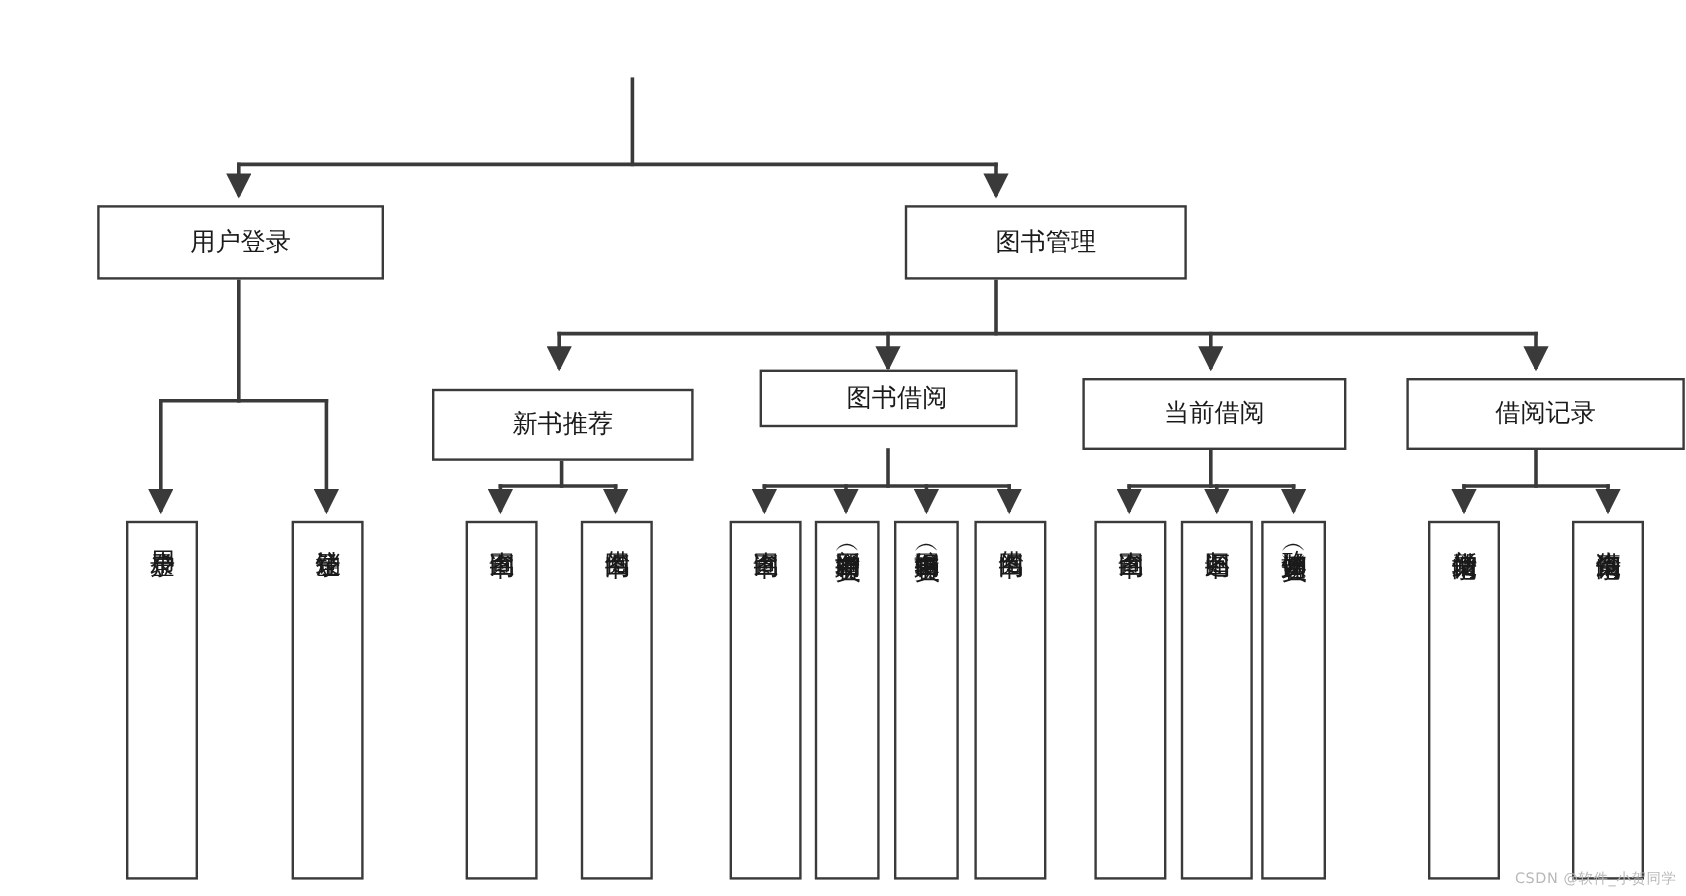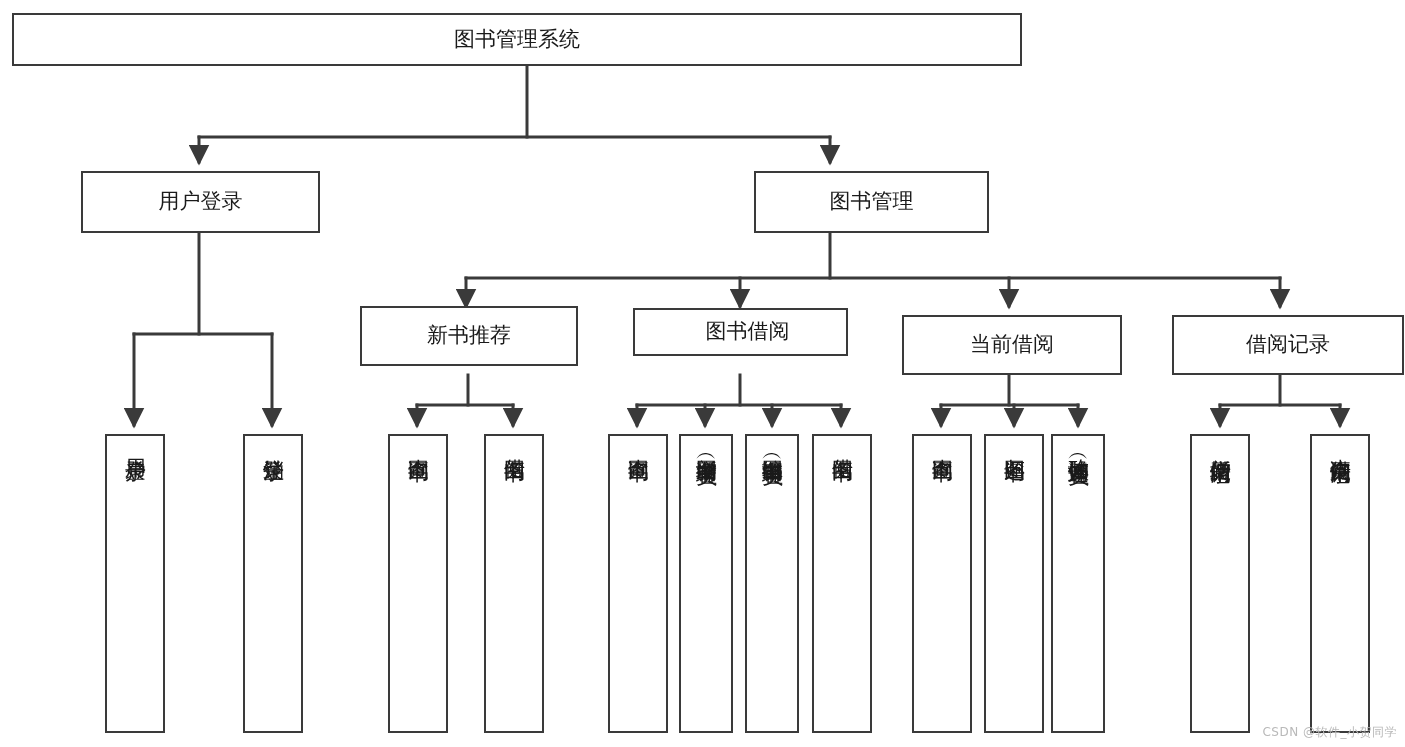--- a/index.html
+++ b/index.html
@@ -123,32 +123,29 @@
       <path d="M 1014 405 L 1014 425" marker-end="url(#arrow)"></path>
       <path d="M 1078 405 L 1078 425" marker-end="url(#arrow)"></path>
 
       <path d="M 1280 375 L 1280 405"></path>
       <path d="M 1220 405 L 1340 405"></path>
       <path d="M 1220 405 L 1220 425" marker-end="url(#arrow)"></path>
       <path d="M 1340 405 L 1340 425" marker-end="url(#arrow)"></path>
     </g>
   </svg>
 
-  <div class="node root horiz" style="left:12px; top:13px; width:1010px; height:53px;">
-    <span class="label">图书管理系统</span>
-  </div>
 
   <div class="node horiz" style="left:81px; top:171px; width:239px; height:62px;">
     <span class="label">用户登录</span>
   </div>
   <div class="node horiz" style="left:712px; top:171px; width:235px; height:62px;margin-left:42px;">
     <span class="label">图书管理</span>
   </div>
 
-  <div class="node horiz" style="left:360px; top:306px; width:218px; height:60px;">
+  <div class="node horiz" style="left:360px; top:324px; width:218px; height:60px;">
     <span class="label">新书推荐</span>
   </div>
   <div class="node horiz" style="left:633px; top:308px; width:215px; height:48px;padding-left:14px;">
     <span class="label">图书借阅</span>
   </div>
   <div class="node horiz" style="left:902px; top:315px; width:220px; height:60px;">
     <span class="label">当前借阅</span>
   </div>
   <div class="node horiz" style="left:1172px; top:315px; width:232px; height:60px;">
     <span class="label">借阅记录</span>

